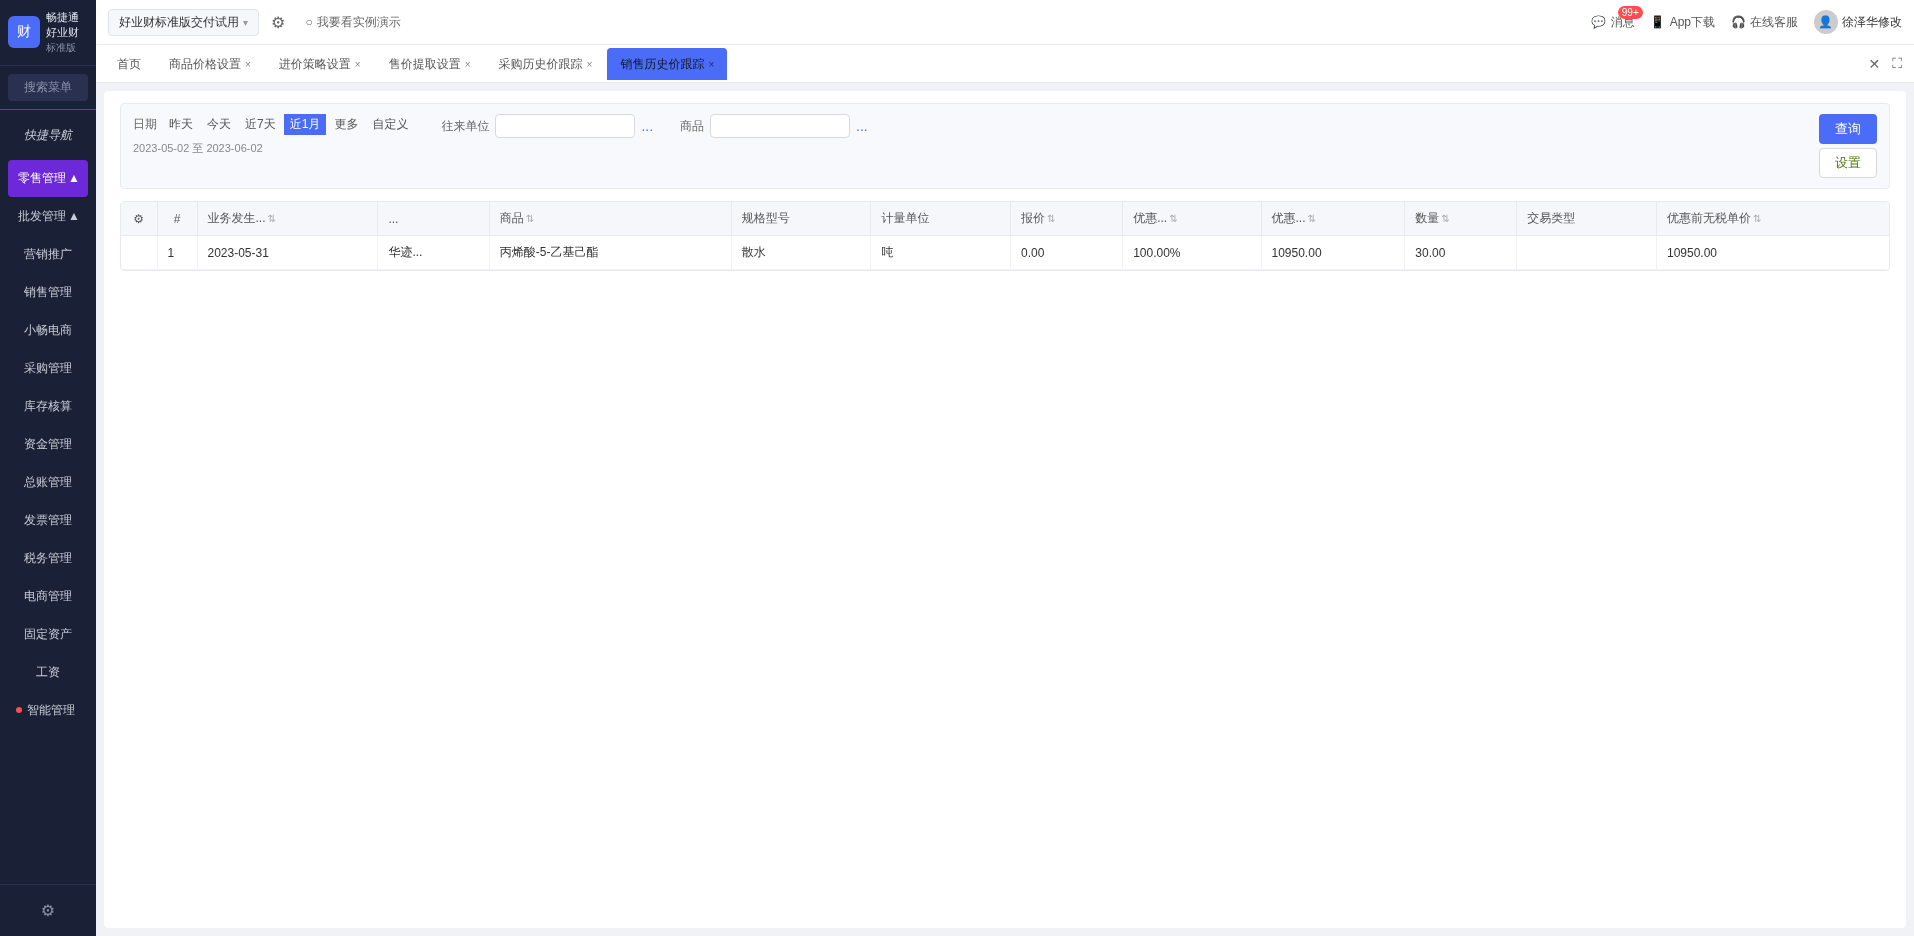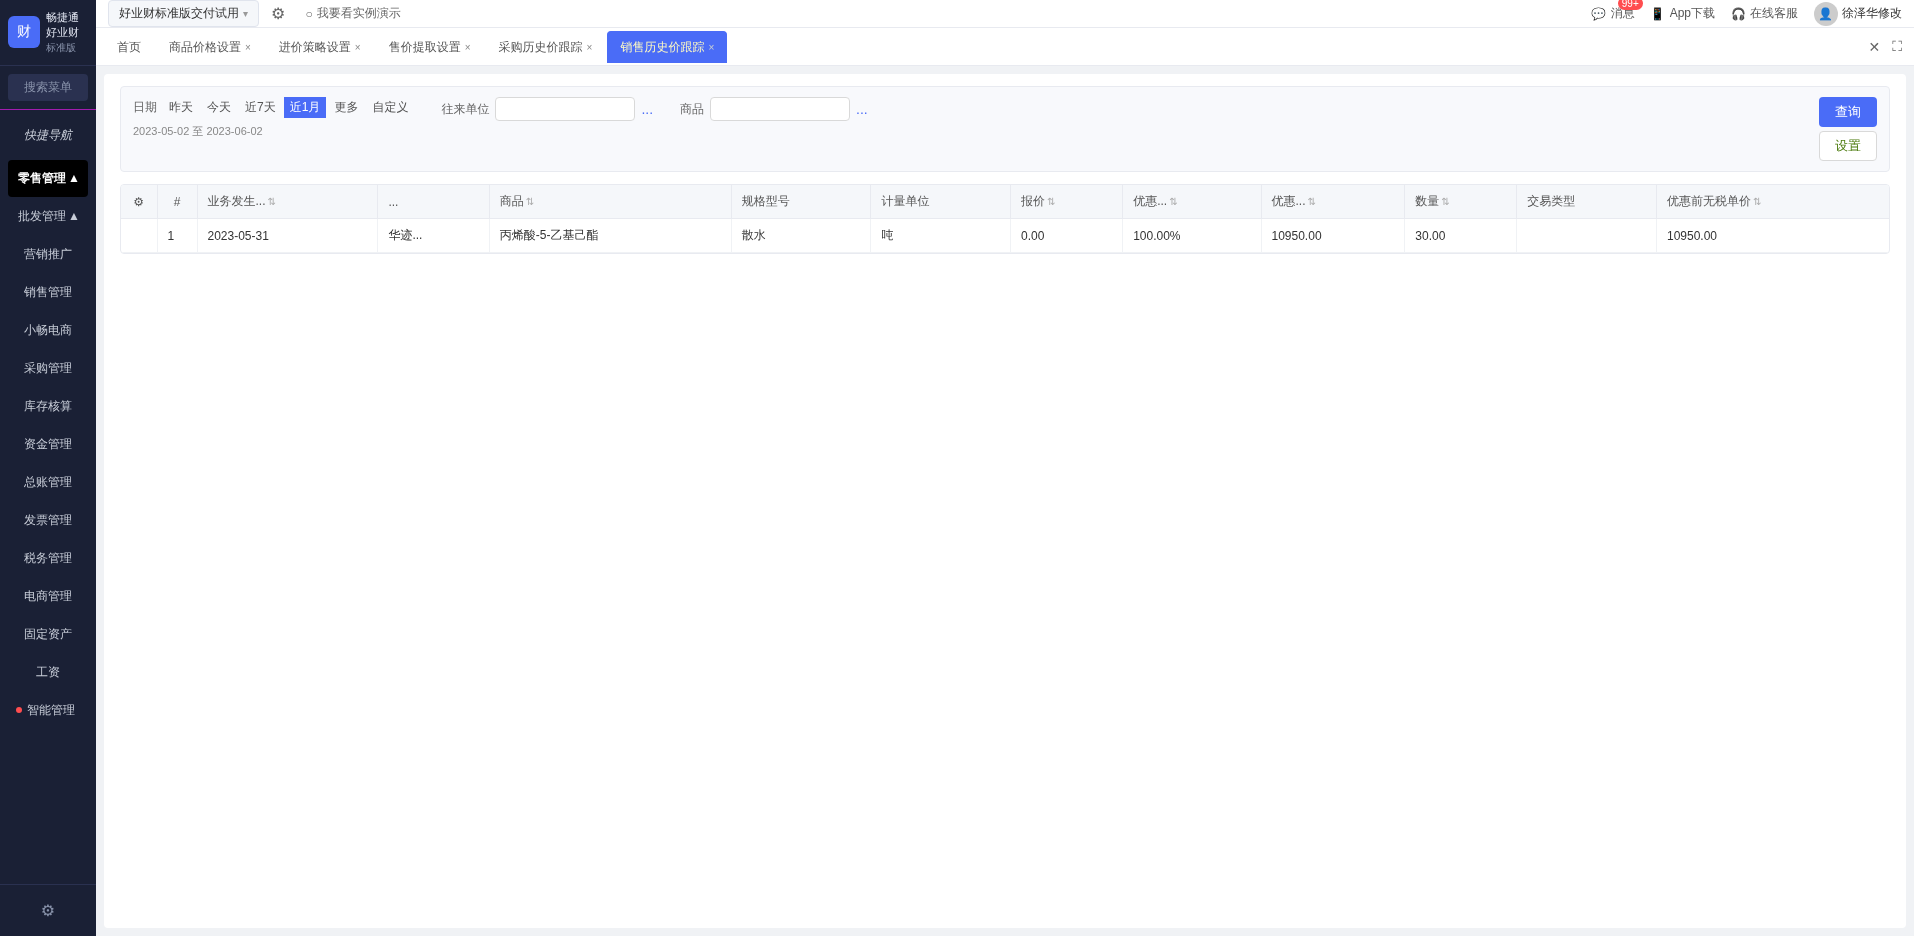--- a/index.html
+++ b/index.html
@@ -64,21 +64,21 @@
       text-align: center;
       cursor: pointer;
       font-size: 12px;
       color: #c8cdd8;
       border-radius: 4px;
       margin: 1px 4px;
       display: flex;
       align-items: center;
       justify-content: space-between;
     }
-    .sidebar-nav-item.active { background: #000000; color: #fff; font-weight: bold; }
+    .sidebar-nav-item.active { background: #6d28d9; color: #fff; }
     .sidebar-nav-item.has-dot { position: relative; }
     .sidebar-nav-item .dot { width: 6px; height: 6px; background: #ff4d4f; border-radius: 50%; display: inline-block; }
     .sidebar-nav-text { flex: 1; text-align: center; }
     .sidebar-bottom {
       margin-top: auto;
       border-top: 1px solid #2a3150;
       padding: 8px 4px;
     }
     .sidebar-setting-btn {
       width: 100%;
@@ -96,21 +96,21 @@
       flex: 1;
       display: flex;
       flex-direction: column;
       overflow: hidden;
       background: #f0f2f5;
     }
 
     
     .topbar {
       background: #fff;
-      height: 28px;
+      height: 45px;
       display: flex;
       align-items: center;
       padding: 0 12px;
       border-bottom: 1px solid #e8eaf0;
       gap: 8px;
       flex-shrink: 0;
     }
     .topbar-version-select {
       display: flex;
       align-items: center;
@@ -205,21 +205,21 @@
       color: #555;
       cursor: pointer;
       border-radius: 4px 4px 0 0;
       white-space: nowrap;
       border: 1px solid transparent;
       border-bottom: none;
       height: 32px;
     }
     .tab-item.active {
       background: #4a6cf7;
-      color: #fef9c3;
+      color: #0f172a;
       border-color: #4a6cf7;
     }
     .tab-close {
       font-size: 10px;
       color: inherit;
       opacity: 0.7;
       cursor: pointer;
     }
     .tabs-right {
       margin-left: auto;

